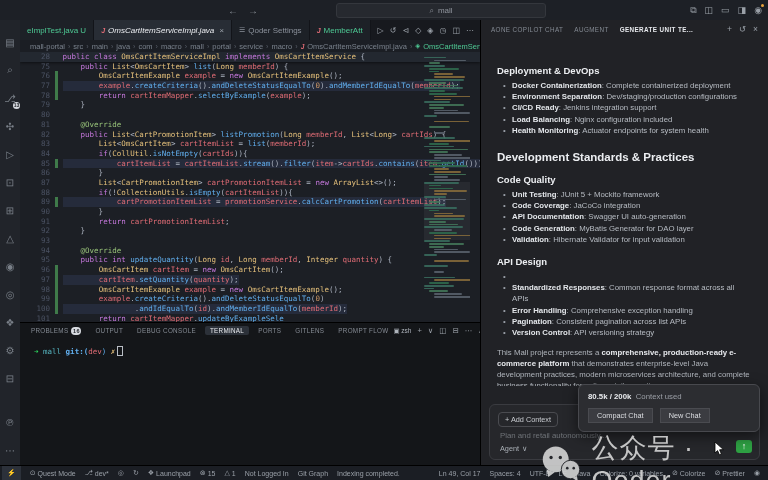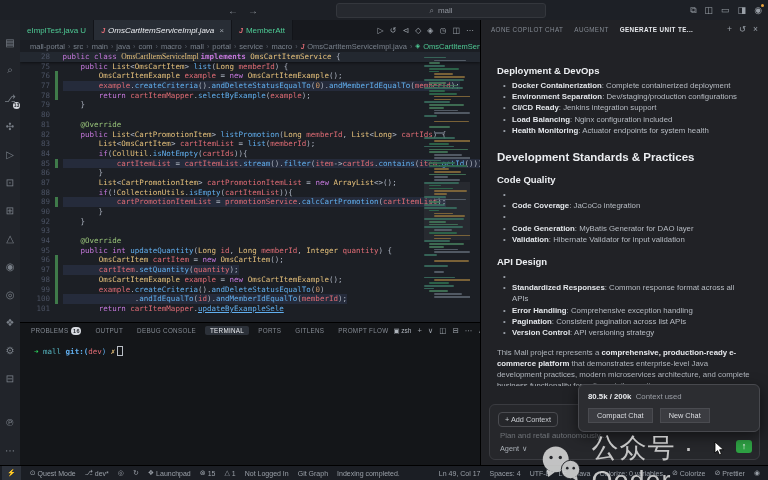--- a/index.html
+++ b/index.html
@@ -170,20 +170,24 @@
   <div class="tabbar">
     <div id="tabs" style="display:flex;align-items:stretch;">
           <div class="tab modified">
             <span>eImplTest.java U</span>
           </div>
           <div class="tab active">
             <span class="jicon">J</span>
             <span>OmsCartItemServiceImpl.java</span>
             <span class="close">×</span>
           </div>
+          <div class="tab">
+            <span class="ticon">☰</span>
+            <span>Qoder Settings</span>
+          </div>
           <div class="tab modified clip">
             <span class="jicon">J</span>
             <span>MemberAtt</span>
           </div>
         </div>
     <div class="tabactions" id="tabActions">
           <span>▷</span>
           <span>↺</span>
           <span>⊲</span>
           <span>◇</span>
@@ -217,21 +221,21 @@
         <span class="jicon">J</span>
         <span>OmsCartItemServiceImpl.java</span>
         <span class="sep">›</span>
         <span class="symicon">◈</span>
         <span class="sym">OmsCartItemServic</span>
       </div>
   <div class="codearea" id="codeArea">
     <div class="code-row sticky">
           <span class="ln">28</span>
           <span class="gbar"></span>
-          <span class="ct"><span style="color: rgb(198, 120, 221);">public </span><span style="color: rgb(198, 120, 221);">class </span><span style="color: rgb(229, 192, 123); font-family: Liberation Serif, serif;">OmsCartItemServiceImpl </span><span style="color: rgb(198, 120, 221); font-weight: bold;">implements </span><span style="color: rgb(229, 192, 123);">OmsCartItemService </span><span style="color: rgb(171, 178, 191);">{</span></span>
+          <span class="ct"><span style="color: rgb(198, 120, 221);">public </span><span style="color: rgb(198, 120, 221);">class </span><span style="color: rgb(229, 192, 123);">OmsCartItemServiceImpl </span><span style="color: rgb(198, 120, 221);">implements </span><span style="color: rgb(229, 192, 123);">OmsCartItemService </span><span style="color: rgb(171, 178, 191);">{</span></span>
         </div>
         <div class="code-row">
           <span class="ln">75</span>
           <span class="gbar"></span>
           <span class="ct"><span style="color: rgb(171, 178, 191);">    </span><span style="color: rgb(198, 120, 221);">public </span><span style="color: rgb(229, 192, 123);">List</span><span style="color: rgb(171, 178, 191);">&lt;</span><span style="color: rgb(229, 192, 123);">OmsCartItem</span><span style="color: rgb(171, 178, 191);">&gt; </span><span style="color: rgb(97, 175, 239);">list</span><span style="color: rgb(171, 178, 191);">(</span><span style="color: rgb(229, 192, 123);">Long </span><span style="color: rgb(224, 108, 117);">memberId</span><span style="color: rgb(171, 178, 191);">) {</span></span>
         </div>
         <div class="code-row">
           <span class="ln">76</span>
           <span class="gbar g"></span>
           <span class="ct"><span style="color: rgb(171, 178, 191);">        </span><span style="color: rgb(229, 192, 123);">OmsCartItemExample </span><span style="color: rgb(224, 108, 117);">example</span><span style="color: rgb(171, 178, 191);"> = </span><span style="color: rgb(198, 120, 221);">new </span><span style="color: rgb(229, 192, 123);">OmsCartItemExample</span><span style="color: rgb(171, 178, 191);">();</span></span>
@@ -298,20 +302,25 @@
         </div>
         <div class="code-row">
           <span class="ln">89</span>
           <span class="gbar g"></span>
           <span class="ct hl"><span style="color: rgb(171, 178, 191);">            </span><span style="color: rgb(224, 108, 117);">cartPromotionItemList</span><span style="color: rgb(171, 178, 191);"> = </span><span style="color: rgb(224, 108, 117);">promotionService</span><span style="color: rgb(171, 178, 191);">.</span><span style="color: rgb(97, 175, 239);">calcCartPromotion</span><span style="color: rgb(171, 178, 191);">(</span><span style="color: rgb(224, 108, 117);">cartItemList</span><span style="color: rgb(171, 178, 191);">);</span></span>
         </div>
         <div class="code-row">
           <span class="ln">90</span>
           <span class="gbar"></span>
           <span class="ct"><span style="color: rgb(171, 178, 191);">        }</span></span>
+        </div>
+        <div class="code-row">
+          <span class="ln">91</span>
+          <span class="gbar"></span>
+          <span class="ct"><span style="color: rgb(171, 178, 191);">        </span><span style="color: rgb(198, 120, 221);">return </span><span style="color: rgb(224, 108, 117);">cartPromotionItemList</span><span style="color: rgb(171, 178, 191);">;</span></span>
         </div>
         <div class="code-row">
           <span class="ln">92</span>
           <span class="gbar"></span>
           <span class="ct"><span style="color: rgb(171, 178, 191);">    }</span></span>
         </div>
         <div class="code-row">
           <span class="ln">93</span>
           <span class="gbar"></span>
           <span class="ct"></span>
@@ -528,27 +537,29 @@
             <div class="ch-li">
               <span class="dot">•</span>
               <span><b>Health Monitoring</b>: Actuator endpoints for system health</span>
             </div>
           </div>
           <div class="ch-h2">Development Standards &amp; Practices</div>
           <div class="ch-h3">Code Quality</div>
           <div class="ch-ul">
             <div class="ch-li">
               <span class="dot">•</span>
+              <span><b>Unit Testing</b>: JUnit 5 + Mockito framework</span>
             </div>
             <div class="ch-li">
               <span class="dot">•</span>
               <span><b>Code Coverage</b>: JaCoCo integration</span>
             </div>
             <div class="ch-li">
               <span class="dot">•</span>
+              <span><b>API Documentation</b>: Swagger UI auto-generation</span>
             </div>
             <div class="ch-li">
               <span class="dot">•</span>
               <span><b>Code Generation</b>: MyBatis Generator for DAO layer</span>
             </div>
             <div class="ch-li">
               <span class="dot">•</span>
               <span><b>Validation</b>: Hibernate Validator for input validation</span>
             </div>
           </div>

